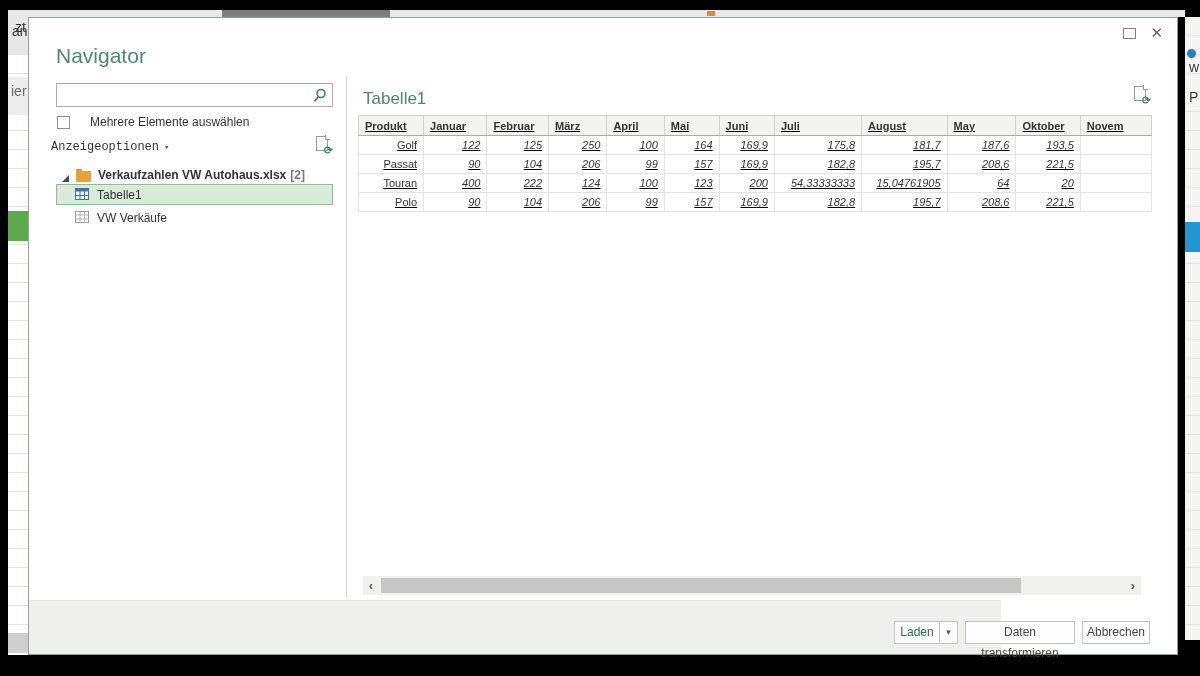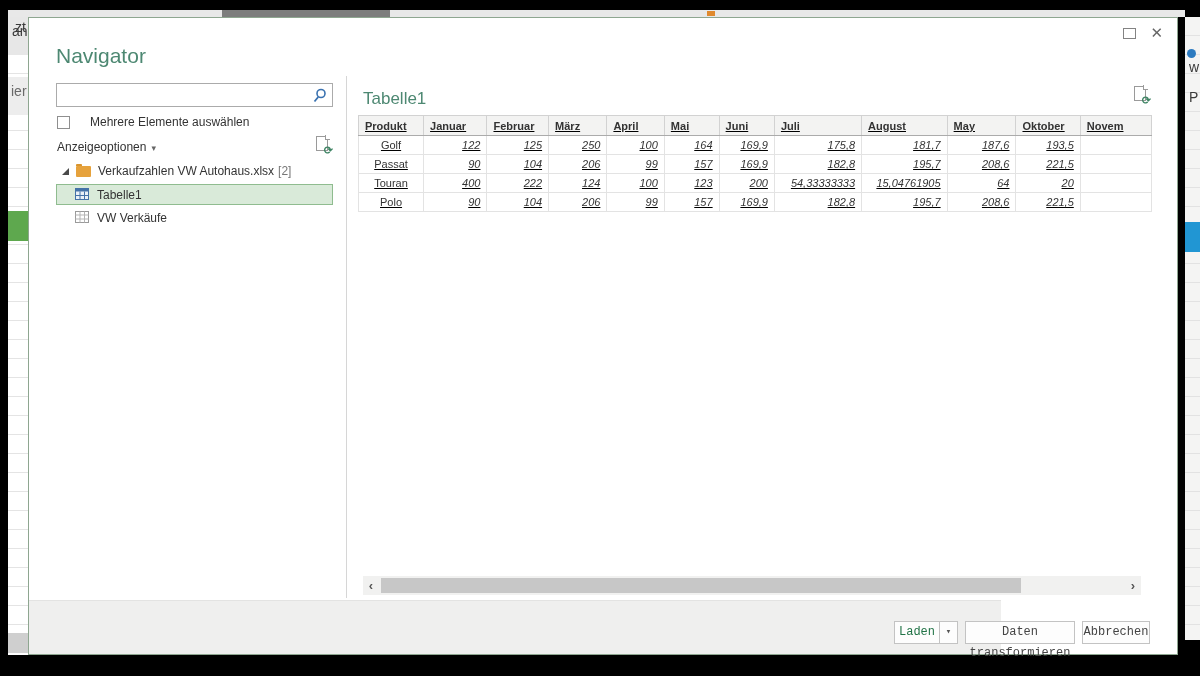--- a/index.html
+++ b/index.html
@@ -36,33 +36,33 @@
   .search-box { position:absolute; left:27px; top:65px; width:277px; height:24px;
                 border:1px solid #ababab; background:#fff; }
   .search-input { position:absolute; left:4px; top:2px; width:248px; height:18px; border:none; outline:none;
                   font-size:12px; font-family:"Liberation Sans",sans-serif; }
   .search-icon { position:absolute; right:5px; top:4px; }
 
   .chk-row { position:absolute; left:28px; top:97px; display:flex; align-items:center; gap:20px; }
   .checkbox { width:13px; height:13px; border:1px solid #8f8f8f; background:#fff; }
   .chk-label { font-size:12px; color:#333; }
 
-  .opt-row { position:absolute; left:28px; top:122px; font-size:12px; color:#333; }
+  .opt-row { position:absolute; left:22px; top:122px; font-size:12px; color:#333;font-family:Liberation Mono, monospace; }
   .opt-caret { font-size:9px; color:#666; margin-left:5px; }
   .refresh-icon { position:absolute; width:17px; height:18px; }
   .refresh-icon .page { position:absolute; left:2px; top:0; width:12px; height:15px;
       border:1px solid #9a9a9a; background:#fff; }
   .refresh-icon .fold { position:absolute; right:1px; top:-1px; width:5px; height:5px;
       background:#fff; border-left:1px solid #9a9a9a; border-bottom:1px solid #9a9a9a; transform:rotate(0deg); }
   .refresh-icon .arrow { position:absolute; right:-2px; bottom:-3px; font-size:11px; color:#3f8464; font-weight:bold; }
   .refresh-left { left:285px; top:118px; }
   .refresh-preview { left:1103px; top:68px; }
 
   .tree { position:absolute; left:0; top:142px; width:317px; }
-  .tree-root { position:relative; height:22px; display:flex; align-items:center; }
+  .tree-root { position:relative; height:22px; display:flex; align-items:flex-end;font-weight:bold; }
   .expander { width:0; height:0; border-left:7px solid transparent; border-bottom:7px solid #4a4a4a;
               margin-left:33px; }
   .folder-icon { position:relative; width:15px; height:11px; background:#e6a23c; margin-left:7px; border-radius:1px; }
   .folder-icon:before { content:""; position:absolute; left:0; top:-2px; width:6px; height:2px; background:#d9952e;
               border-radius:1px 1px 0 0; }
   .tree-root-label { font-size:12px; color:#333; margin-left:7px; }
   .tree-root-count { font-size:12px; color:#777; margin-left:4px; }
 
   .tree-item { position:relative; height:21px; display:flex; align-items:center; margin-top:2px;
                width:277px; margin-left:27px; border:1px solid transparent; }
@@ -76,32 +76,32 @@
   .preview-title { position:absolute; left:334px; top:71px; font-size:17px; color:#4d8872; }
   .table-wrap { position:absolute; left:329px; top:97px; width:794px; height:136px; overflow:hidden; }
   table.preview { border-collapse:collapse; table-layout:fixed; background:#fdba74;text-decoration:underline; }
   table.preview th {
       height:20px; background:#f3f3f2; border:1px solid #d2d2d2; border-bottom:1px solid #ababab;
       font-size:11px; font-weight:bold; color:#333; text-align:left; padding:0 6px; white-space:nowrap; overflow:hidden; }
   table.preview td {
       height:19px; border:1px solid #e3e3e3; font-size:11px; color:#333; padding:0 6px;
       white-space:nowrap; overflow:hidden; background:#fff; }
   table.preview td.num { text-align:right; font-style:italic; }
-  table.preview td.name { text-align:center; }
+  table.preview td.name { text-align:right; }
 
   
   .h-scrollbar { position:absolute; left:334px; top:558px; width:778px; height:19px; background:#f1f1f0;
                  display:flex; align-items:center; }
   .sb-arrow { width:16px; text-align:center; font-size:13px; font-weight:bold; color:#555; cursor:default; }
   .sb-track { position:relative; flex:1; height:15px; }
   .sb-thumb { position:absolute; left:2px; top:0; width:640px; height:15px; background:#c7c7c7; }
 
   
   .footer { position:absolute; left:0; bottom:0; width:972px; height:54px; background:#efefee;
-            border-top:1px solid #e3e3e2;font-family:Liberation Mono, monospace; }
+            border-top:1px solid #e3e3e2; }
   .btn { position:absolute; top:20px; height:23px; background:#fdfdfd; border:1px solid #c3c3c3;
          font-size:12px; color:#444; text-align:center; line-height:21px; }
   .btn-load { left:865px; width:46px; color:#217346; }
   .btn-load-arrow { left:910px; width:19px; color:#555; font-size:9px; }
   .btn-transform { left:936px; width:110px; }
   .btn-cancel { left:1053px; width:68px; }
 </style>
 </head>
 <body>
 

